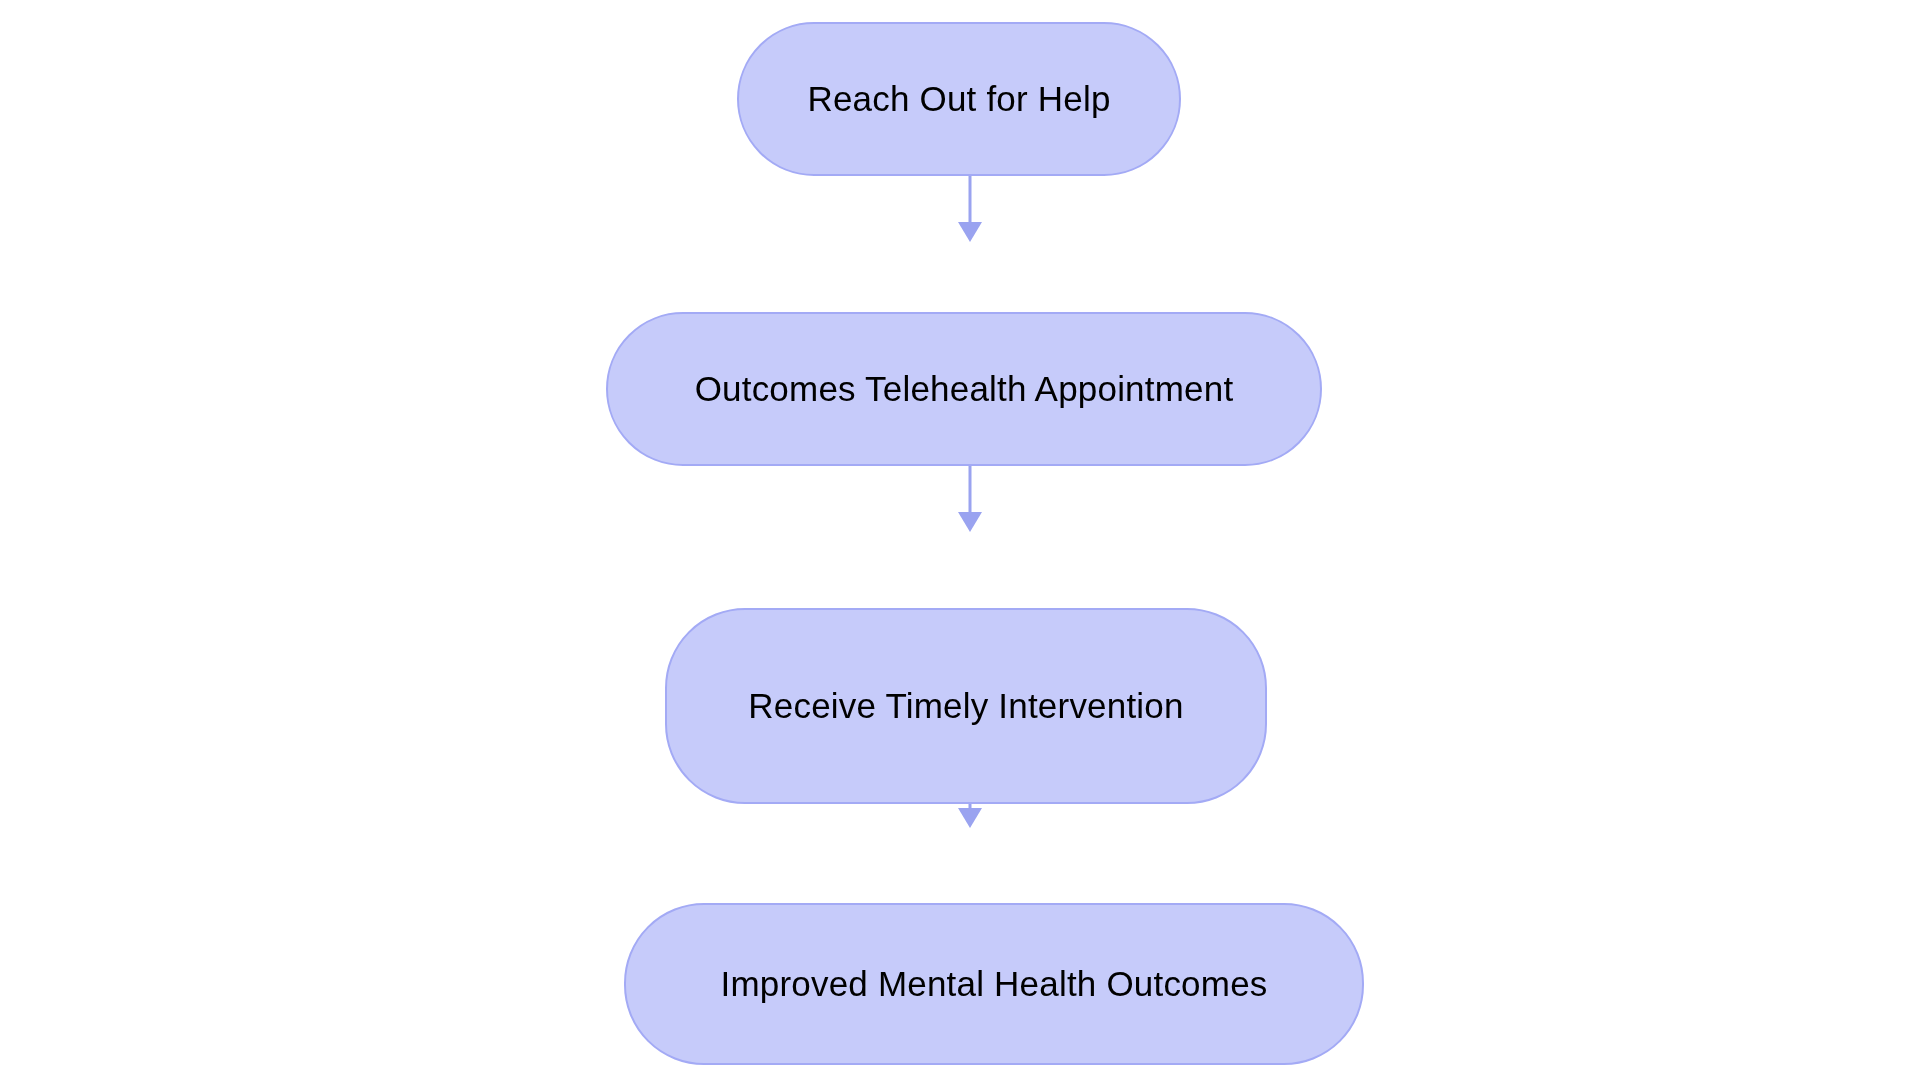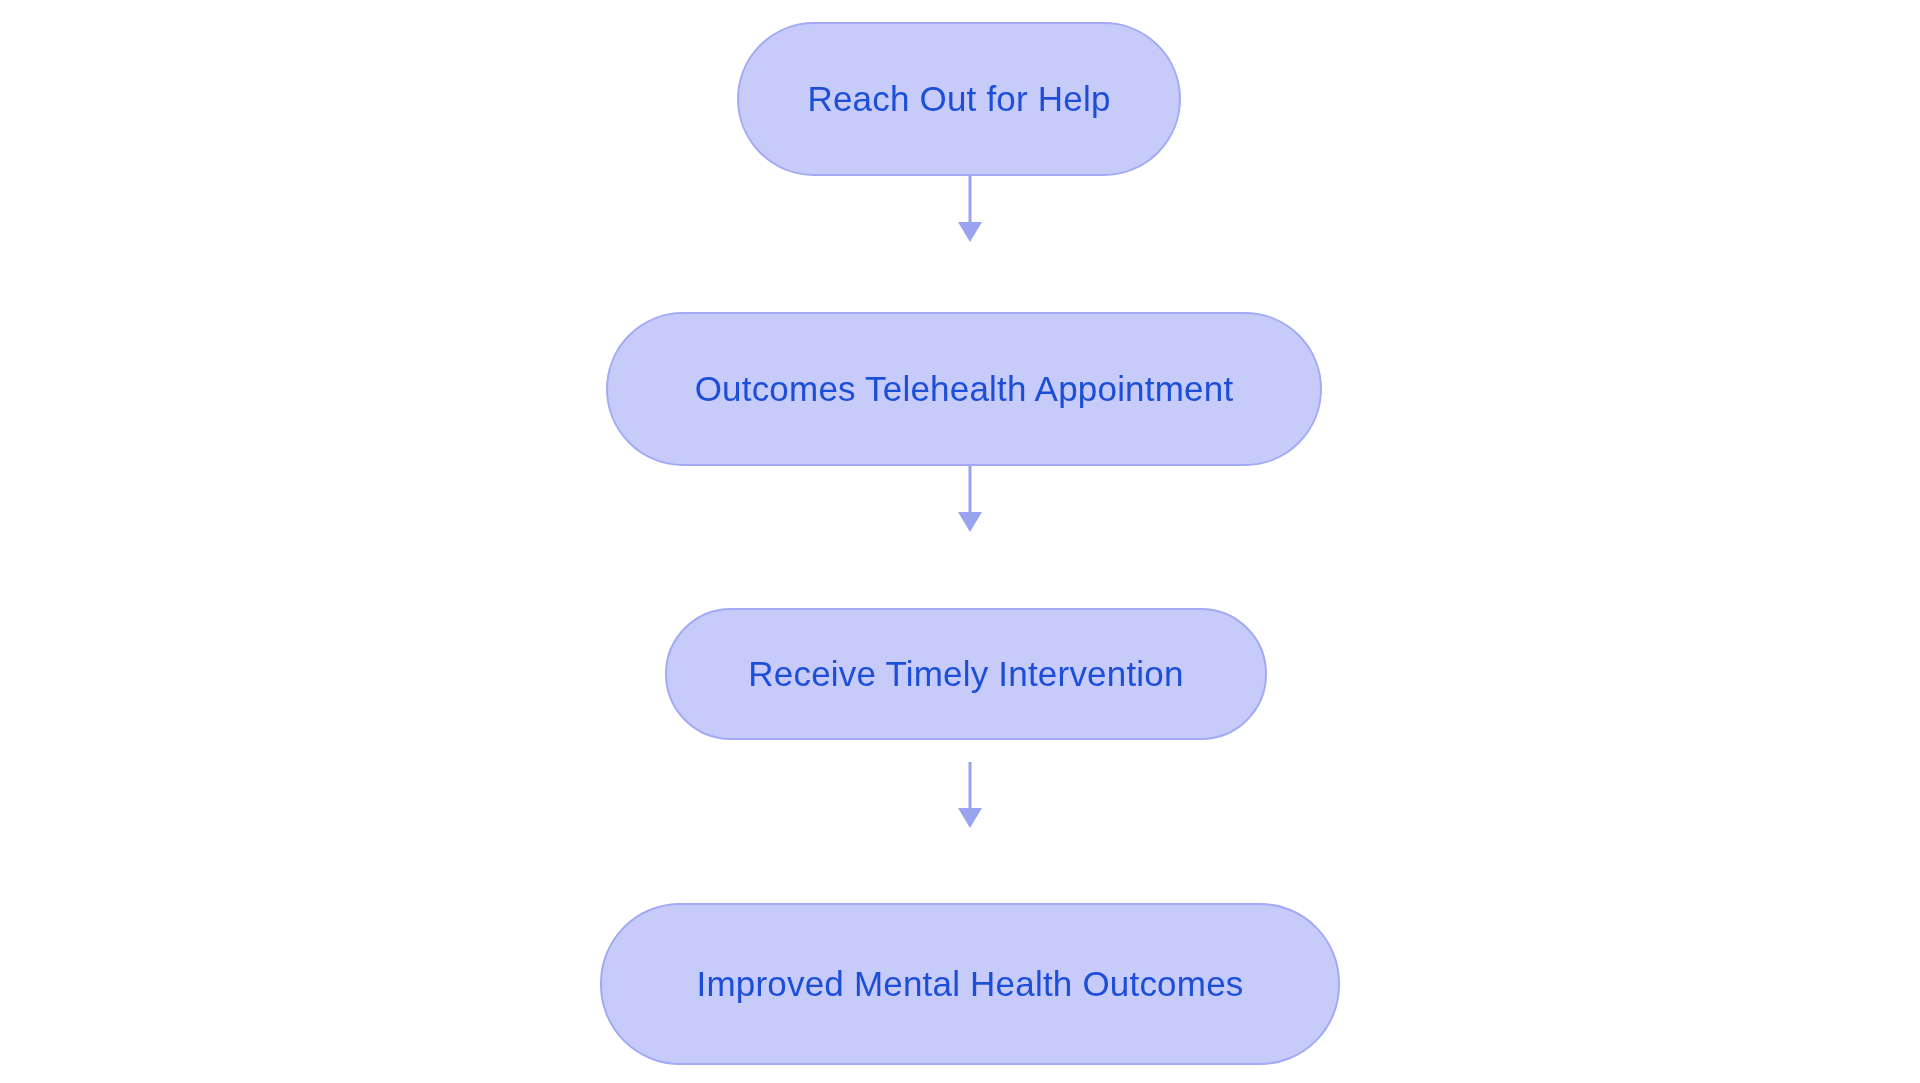--- a/index.html
+++ b/index.html
@@ -28,34 +28,34 @@
     box-sizing: border-box;
     background: #c6cbfa;
     border: 2px solid #a3aaf5;
     border-radius: 80px;
     display: flex;
     align-items: center;
     justify-content: center;
     z-index: 2;
   }
   .node-label {
-    color: #1d4ed8;
+    color: #000000;
     font-family: "Liberation Sans", sans-serif;
     font-size: 35px;
     font-weight: 400;
     letter-spacing: 0.2px;
     line-height: 1.1;
     white-space: nowrap;
     text-align: center;
   }
 
   .node-1 { left: 737px;  top: 22px;  width: 444px; height: 154px; }
   .node-2 { left: 606px;  top: 312px; width: 716px; height: 154px; }
-  .node-3 { left: 665px;  top: 608px; width: 602px; height: 132px; }
-  .node-4 { left: 600px;  top: 903px; width: 740px; height: 162px; }
+  .node-3 { left: 665px;  top: 608px; width: 602px; height: 196px; }
+  .node-4 { left: 624px;  top: 903px; width: 740px; height: 162px; }
 
   
   .edge {
     position: absolute;
     z-index: 1;
   }
   .edge-line {
     position: absolute;
     left: 50%;
     top: 0;

